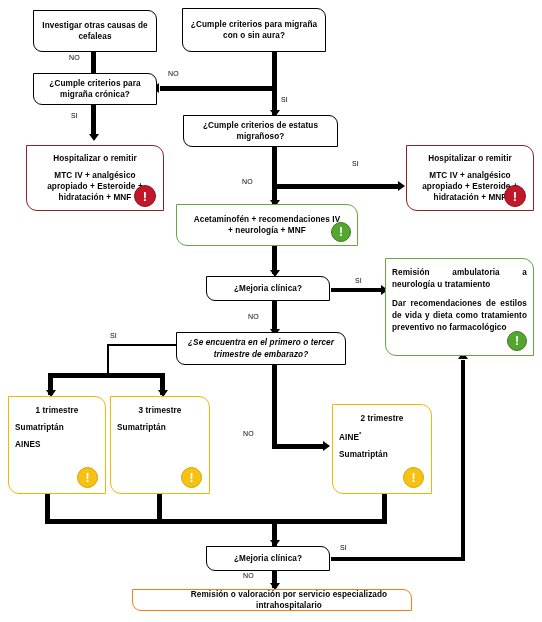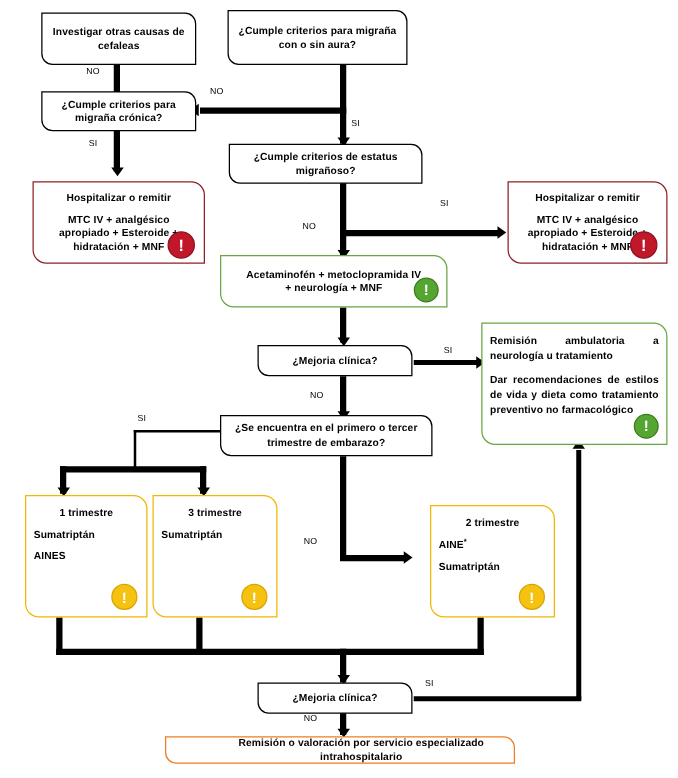--- a/index.html
+++ b/index.html
@@ -44,21 +44,20 @@
   }
   .node.green {
     border: 1.4px solid #68a544;
     border-radius: 0 11px 0 11px;
     padding: 4px 6px;
   }
   .node.yellow {
     border: 1.4px solid #f2b705;
     border-radius: 0 11px 0 11px;
     padding: 4px 6px;
-    margin-left: 12px;
   }
   .node.orange {
     border: 1.4px solid #f07c1e;
     border-radius: 0 9px 0 9px;
     padding: 3px 6px;
   }
   .node .ln { display: block; }
   .node .gap { height: 6px; }
   .just {
     text-align: justify;
@@ -228,37 +227,37 @@
   <div class="node red" style="left:406px; top:145px; width:128px; height:66px;">
     <span class="ln">Hospitalizar o remitir</span>
     <span class="gap"></span>
     <span class="ln">MTC IV + analgésico</span>
     <span class="ln">apropiado + Esteroide +</span>
     <span class="ln">hidratación + MNF</span>
     <span class="badge red" style="right:7px; bottom:3px; width:20px; height:20px; font-size:13px;">!</span>
   </div>
 
   <div class="node green" style="left:176px; top:204px; width:182px; height:42px;">
-    <span class="ln">Acetaminofén + metoclopramida IV</span>
+    <span class="ln">Acetaminofén + recomendaciones IV</span>
     <span class="ln">+ neurología + MNF</span>
     <span class="badge green" style="right:6px; bottom:3px; width:18px; height:18px; font-size:12px;">!</span>
   </div>
 
   <div class="node plain" style="left:206px; top:276px; width:124px; height:25px;">
     <span class="ln">¿Mejoria clínica?</span>
   </div>
 
   <div class="node green" style="left:385px; top:258px; width:149px; height:98px; justify-content:flex-start; padding-top:8px;">
     <span class="just">Remisión ambulatoria a neurología u tratamiento</span>
     <span class="gap"></span>
     <span class="just">Dar recomendaciones de estilos de vida y dieta como tratamiento preventivo no farmacológico</span>
     <span class="badge green" style="right:6px; bottom:4px; width:18px; height:18px; font-size:12px;">!</span>
   </div>
 
-  <div class="node plain" style="left:176px; top:332px; width:170px; height:33px;">
+  <div class="node plain" style="left:176px; top:332px; width:170px; height:33px;font-style:italic;">
     <span class="ln">¿Se encuentra en el primero o tercer</span>
     <span class="ln">trimestre de embarazo?</span>
   </div>
 
   <div class="node yellow" style="left:8px; top:396px; width:98px; height:98px; justify-content:flex-start; padding-top:8px;">
     <span class="ln">1 trimestre</span>
     <span class="gap"></span>
     <span class="leftal">Sumatriptán</span>
     <span class="gap"></span>
     <span class="leftal">AINES</span>

